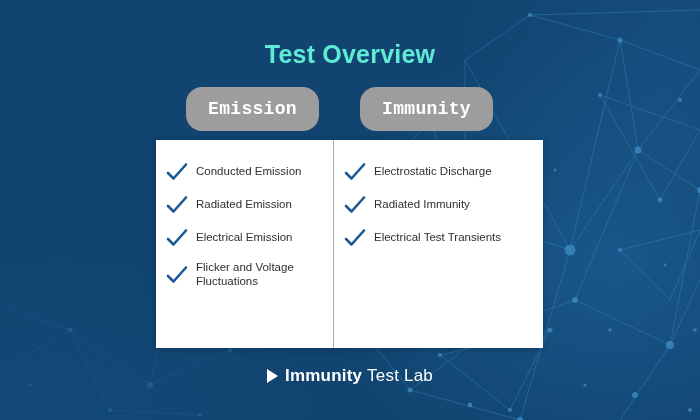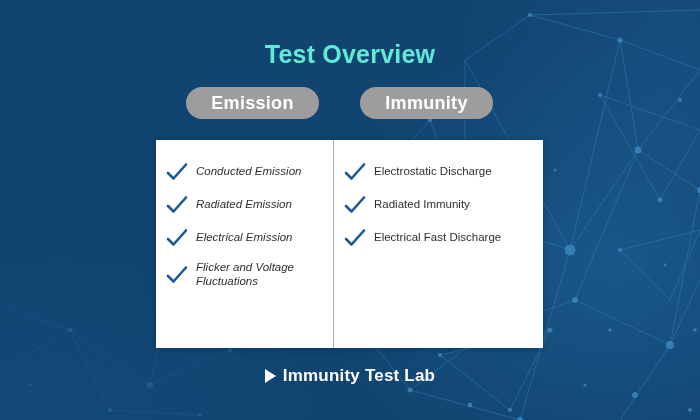--- a/index.html
+++ b/index.html
@@ -58,25 +58,25 @@
     color: #5eead4;
     font-size: 25px;
     font-weight: bold;
     letter-spacing: .2px;
   }
 
   
   .pill {
     position: absolute;
     top: 87px;
-    height: 32px;
+    height: 44px;
     border-radius: 16px;
     background: #9d9d9d;
     color: #ffffff;
-    font-family: Liberation Sans, sans-serif;
+    font-family: Liberation Mono, monospace;
     font-weight: bold;
     font-size: 18px;
     display: flex;
     align-items: center;
     justify-content: center;
     letter-spacing: .3px;
   }
   #pill-emission { left: 186px; width: 133px; }
   #pill-immunity { left: 360px; width: 133px; }
 
@@ -91,21 +91,20 @@
     filter: drop-shadow(0 1px 3px rgba(0,0,0,.25));
   }
   .card {
     background: #ffffff;
     box-sizing: border-box;
     padding: 22px 10px 10px 10px;
   }
   #card-emission {
     width: 178px;
     border-right: 1px solid #9fb4c6;
-    font-style: italic;
   }
   #card-immunity {
     width: 209px;
   }
   .check-list {
     list-style: none;
     margin: 0;
     padding: 0;
   }
   .check-item {
@@ -145,21 +144,21 @@
     border-bottom: 7px solid transparent;
     border-left: 11px solid #ffffff;
   }
   #brand-text {
     color: #ffffff;
     font-size: 17px;
     font-weight: bold;
     letter-spacing: .2px;
   }
   #brand-text .brand-sub {
-    font-weight: bold;
+    font-weight: normal;
   }
 </style>
 </head>
 <body>
 
 <div id="slide">
 
   <div id="bg-glow"></div>
 
   <svg id="bg-network" viewBox="0 0 330 420" preserveAspectRatio="none">
@@ -290,21 +289,21 @@
         <li class="check-item">
           <svg class="check-icon" viewBox="0 0 22 20">
             <path d="M2 11 L7.5 16.5 L20 2.5" fill="none" stroke="#1b5a96" stroke-width="2.6" stroke-linecap="round" stroke-linejoin="round"></path>
           </svg>
           <span class="check-label">Radiated Immunity</span>
         </li>
         <li class="check-item">
           <svg class="check-icon" viewBox="0 0 22 20">
             <path d="M2 11 L7.5 16.5 L20 2.5" fill="none" stroke="#1b5a96" stroke-width="2.6" stroke-linecap="round" stroke-linejoin="round"></path>
           </svg>
-          <span class="check-label">Electrical Fast Discharge</span>
+          <span class="check-label">Electrical Test Transients</span>
         </li>
       </ul>
     </div>
 
   </div>
 
   <div id="brand">
     <div id="brand-triangle"></div>
     <div id="brand-text">
       <span>Immunity</span>

